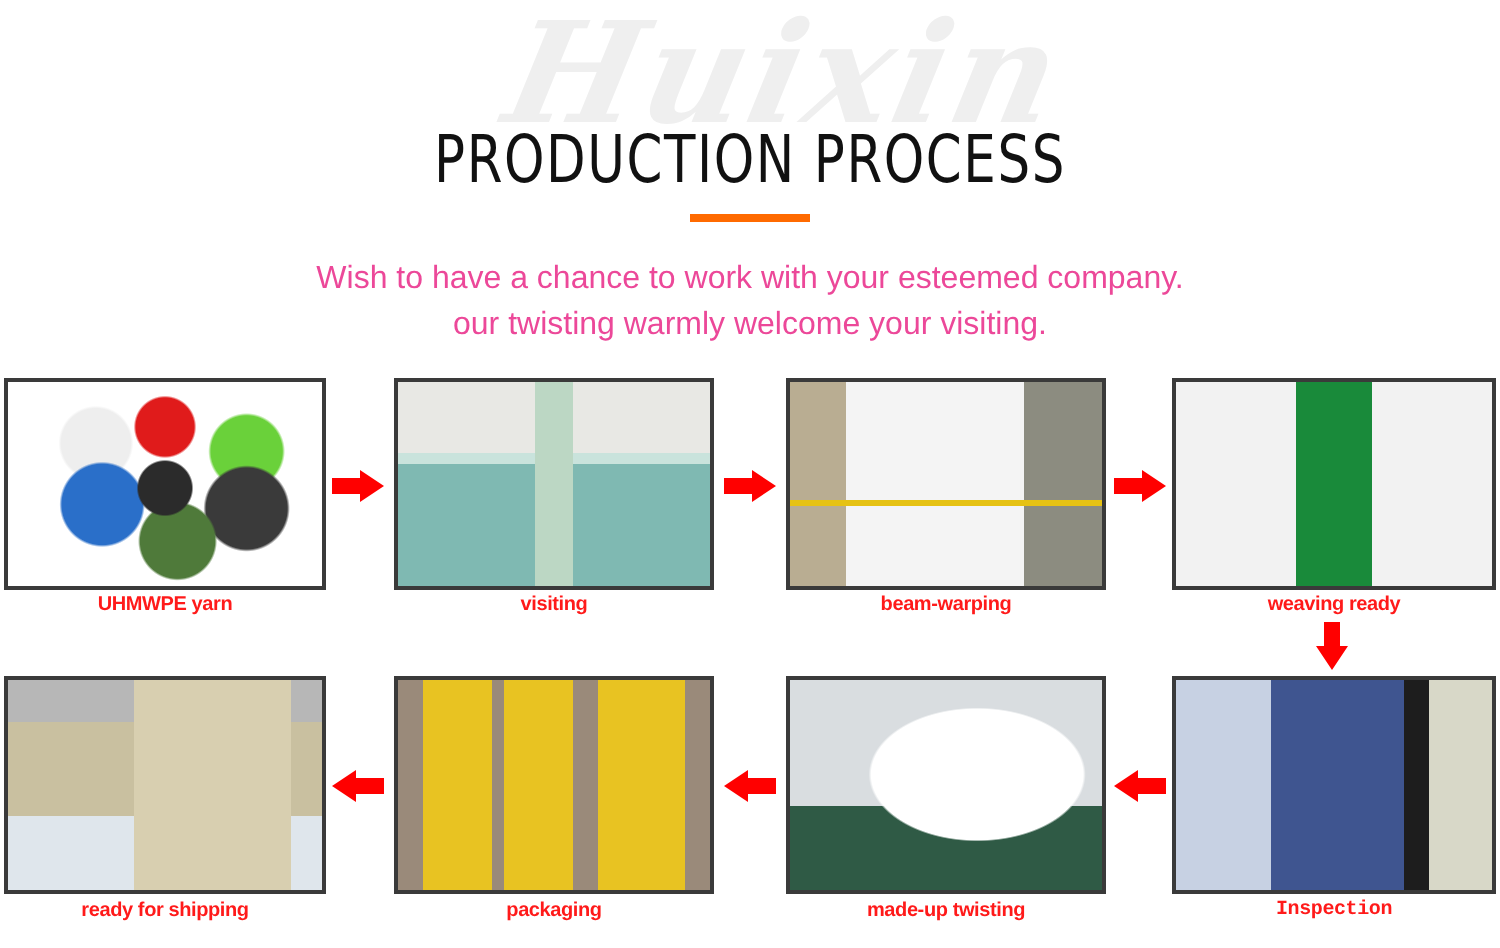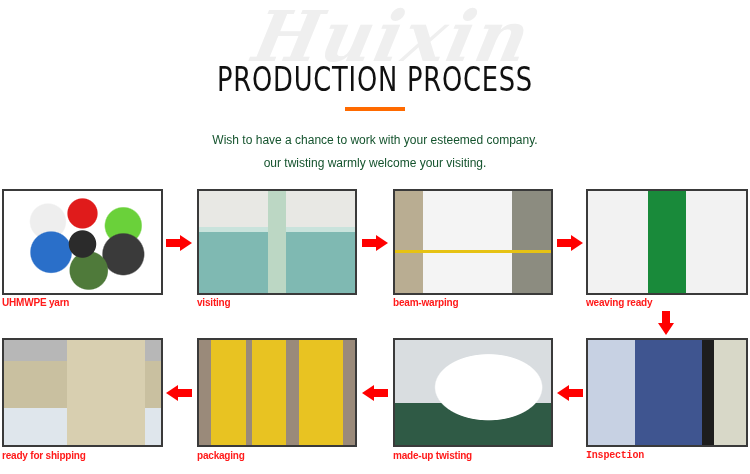--- a/index.html
+++ b/index.html
@@ -15,30 +15,30 @@
   .title {
     position: absolute; left: 0; width: 750px; top: 60px; text-align: center;
     font-family: "DejaVu Sans", sans-serif; font-size: 33px; letter-spacing: 1px;
     color: #111; z-index: 1; transform: scaleX(0.78); transform-origin: center;
     font-weight: normal;
   }
   .title-underline {
     position: absolute; left: 345px; top: 107px; width: 60px; height: 4px; background: #ff6a00;
   }
   .subtitle {
-    position: absolute; left: 0; width: 750px; text-align: center; color: #14532d;
-    font-size: 12px; line-height: 24px;
+    position: absolute; left: 0; width: 750px; text-align: center; color: #ec4899;
+    font-size: 16px; line-height: 24px;
   }
   .sub1 { top: 128px; }
   .sub2 { top: 151px; }
   .frame {
     position: absolute; border: 2px solid #3a3a3a; overflow: hidden;
   }
   .label {
-    position: absolute; color: #ff1a1a; font-size: 10px; text-align: left; font-weight: bold;
+    position: absolute; color: #ff1a1a; font-size: 10px; text-align: center; font-weight: bold;
     letter-spacing: -0.2px;
   }
   .arrow { position: absolute; }
 
   
   .ph-yarn {
     background: radial-gradient(circle at 50% 52%, #2b2b2b 0 14%, transparent 15%),
                 radial-gradient(circle at 30% 60%, #2a6fc9 0 16%, transparent 17%),
                 radial-gradient(circle at 54% 78%, #4f7a3a 0 16%, transparent 17%),
                 radial-gradient(circle at 76% 62%, #3a3a3a 0 15%, transparent 16%),

